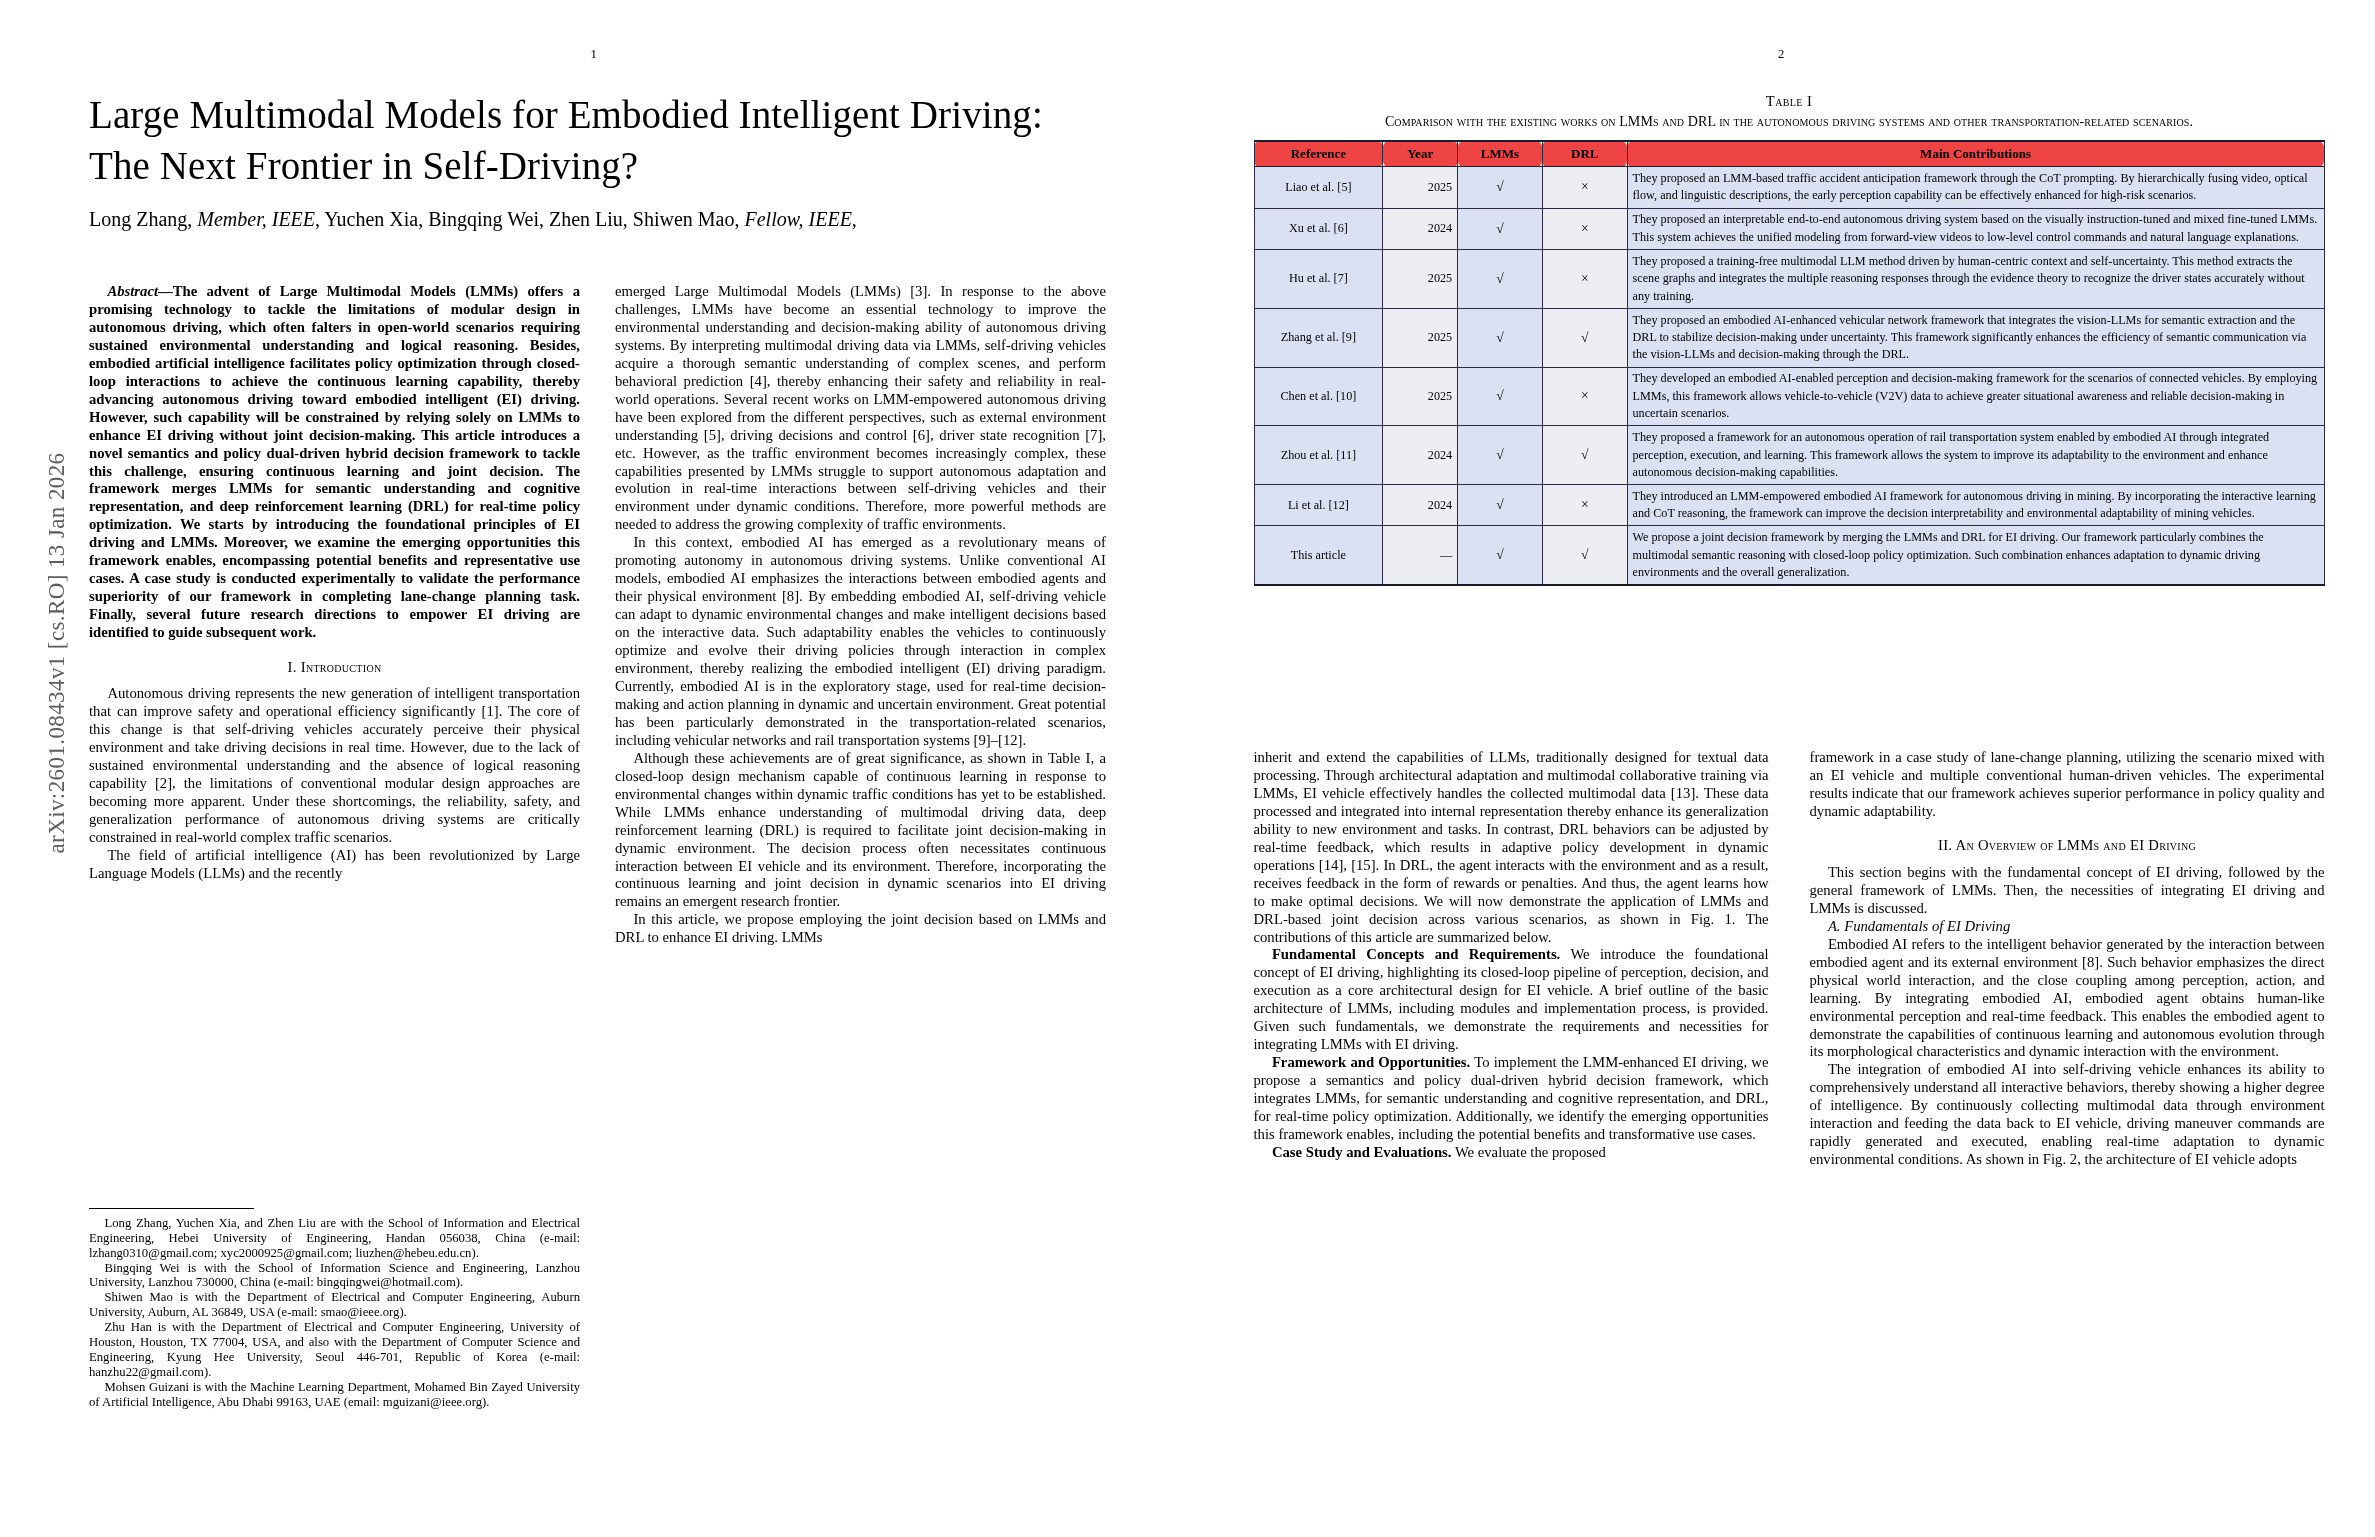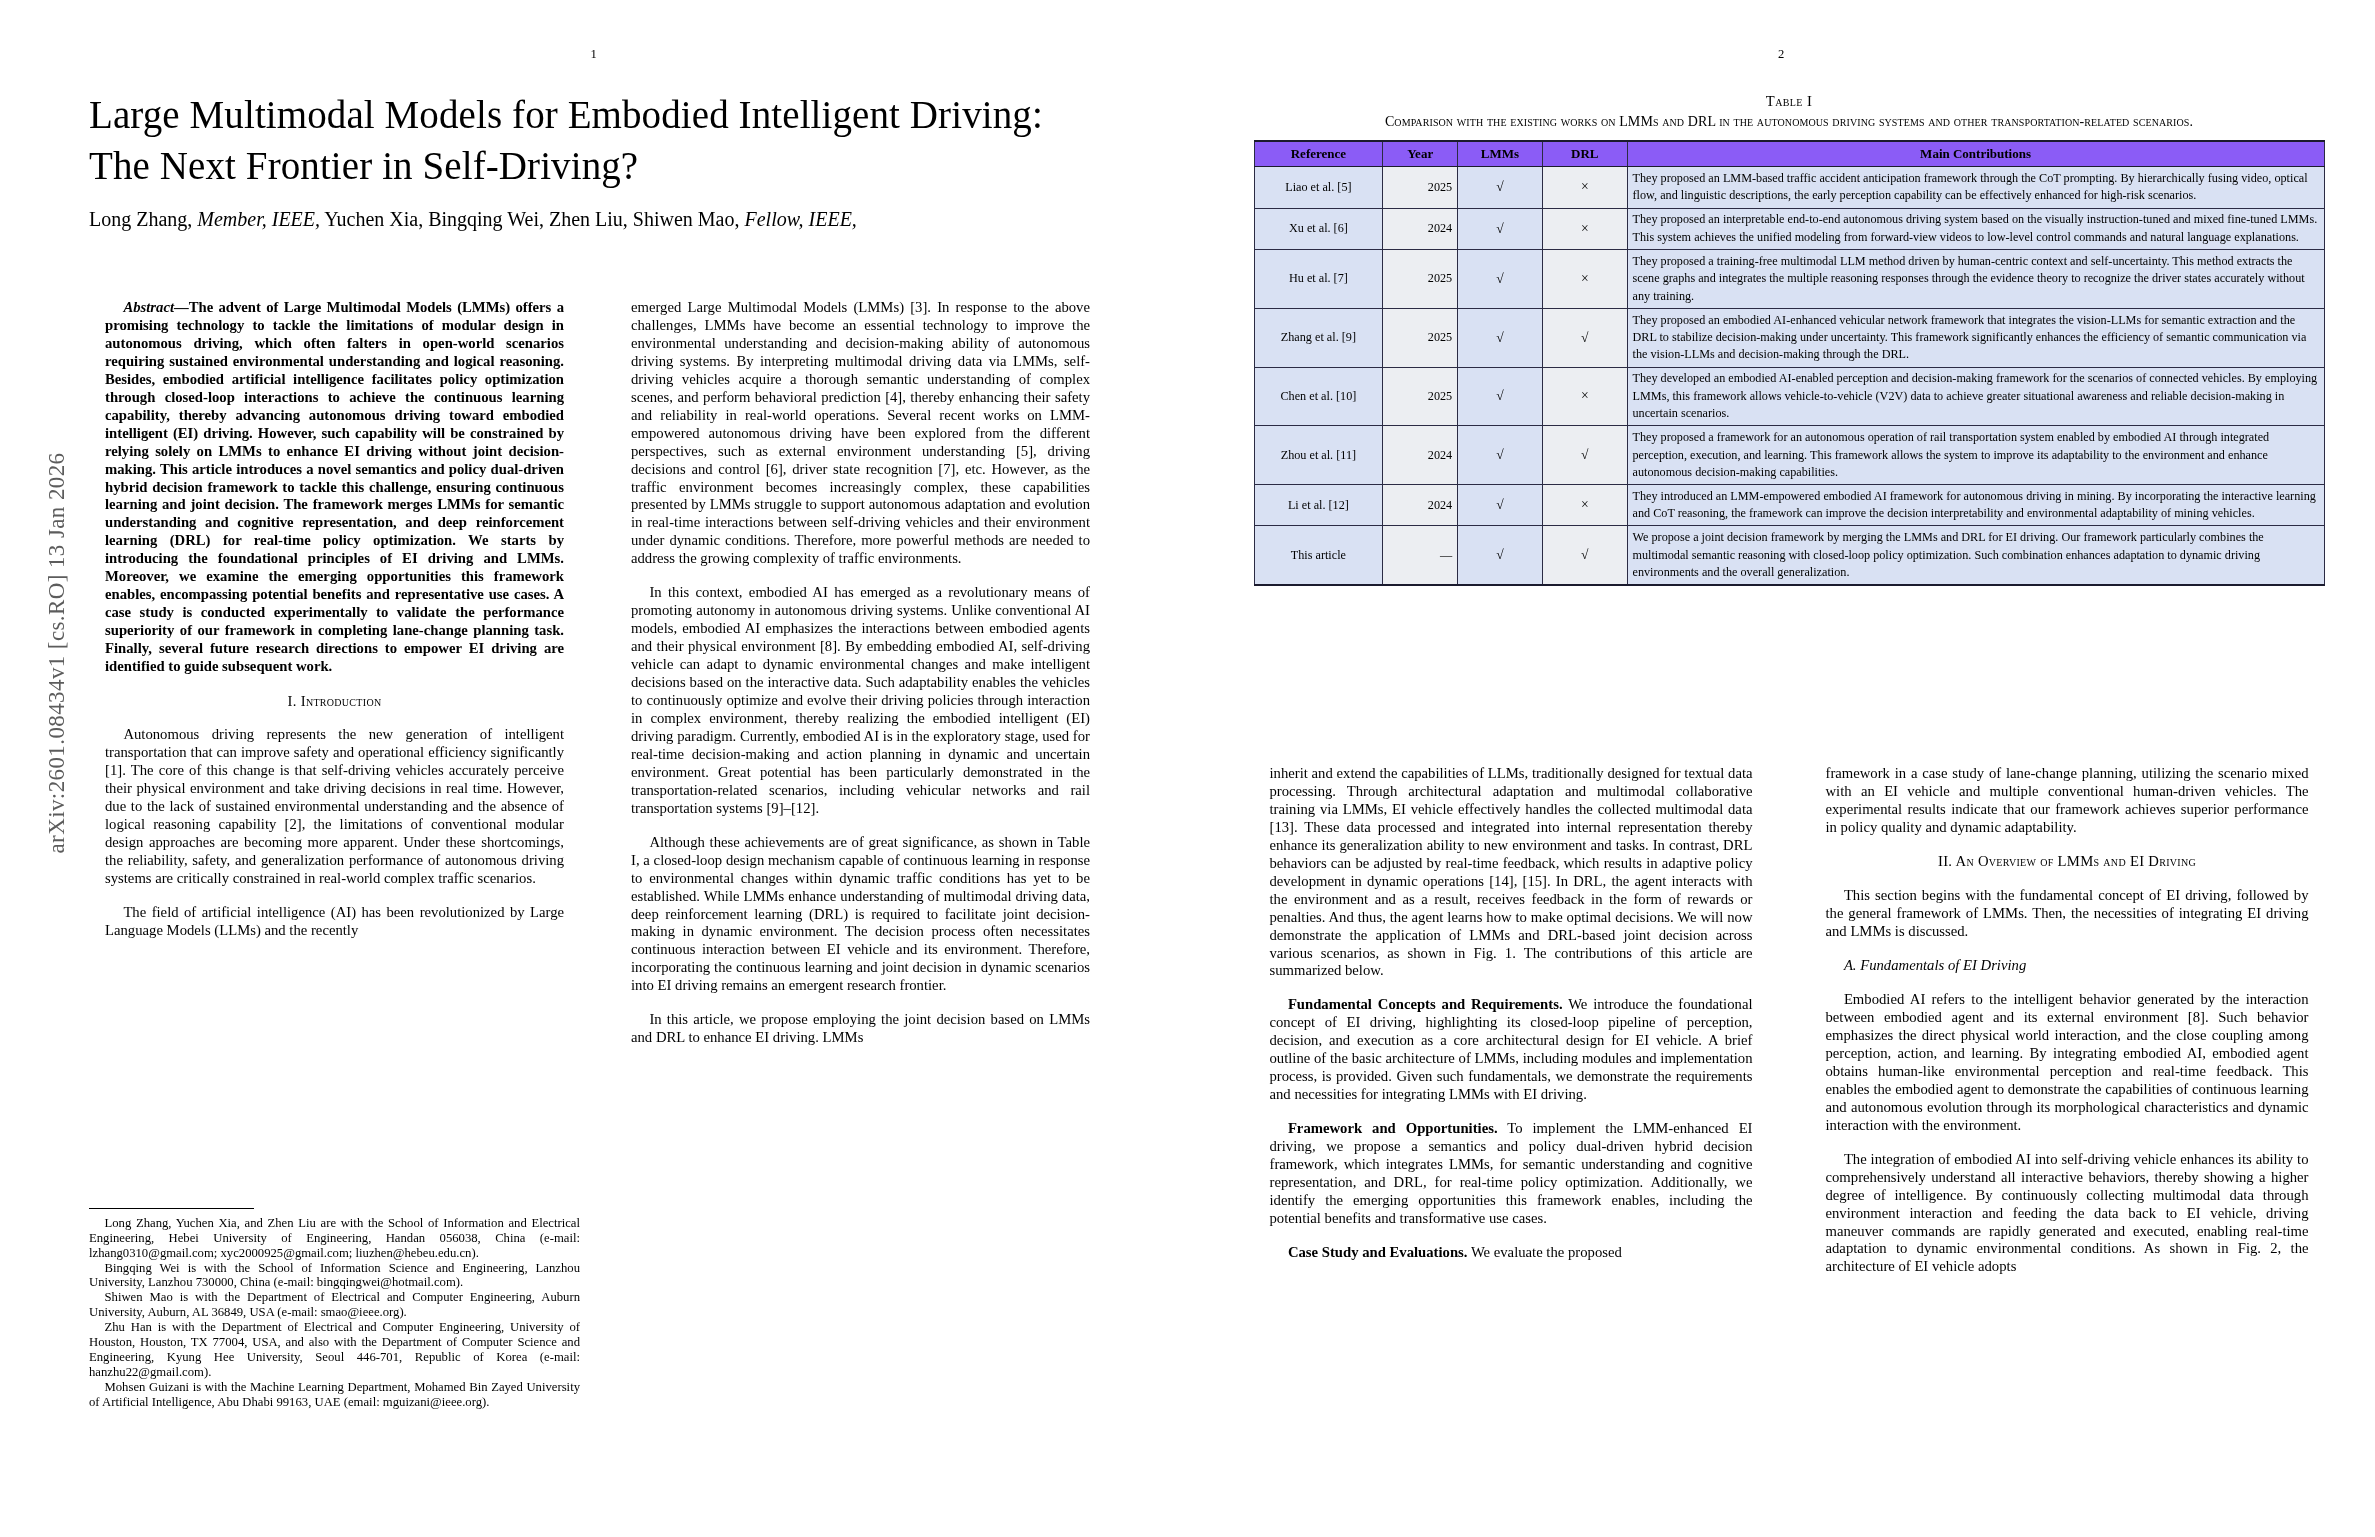--- a/index.html
+++ b/index.html
@@ -82,21 +82,21 @@
     gap: 35px;
   }
   .col {
     width: 491px;
     font-size: 14.7px;
     line-height: 1.222;
     text-align: justify;
     hyphens: none;
   }
   .col p {
-    margin: 16px;
+    margin: 0;
     text-indent: 18.4px;
   }
   .col p.noindent { text-indent: 0; }
   .abstract {
     font-weight: bold;
     text-align: justify;
     margin: 0;
     text-indent: 18.4px;
   }
   .abstract .lead {
@@ -167,25 +167,26 @@
     table-layout: fixed;
   }
   table.cmp th, table.cmp td {
     border: 1px solid #2b2b44;
     padding: 2.9px 4.9px;
     vertical-align: middle;
   }
   table.cmp thead th {
     text-align: center;
     font-weight: bold;
-    background: #8b5cf6;
+    background: #ef4444;
     border-top: 2.4px solid #1b1b2e;
     border-bottom: 1.5px solid #1b1b2e;
     padding: 3.9px 4.9px;
     font-size: 13px;
+    border-radius: 6px;
   }
   table.cmp tbody td {
     background: #d9e1f3;
   }
   table.cmp tbody td.alt {
     background: #eceef2;
   }
   td.c-ref { text-align: center; width: 118px; }
   td.c-year { text-align: right; width: 64px; }
   td.c-lmm { text-align: center; width: 74px; }

